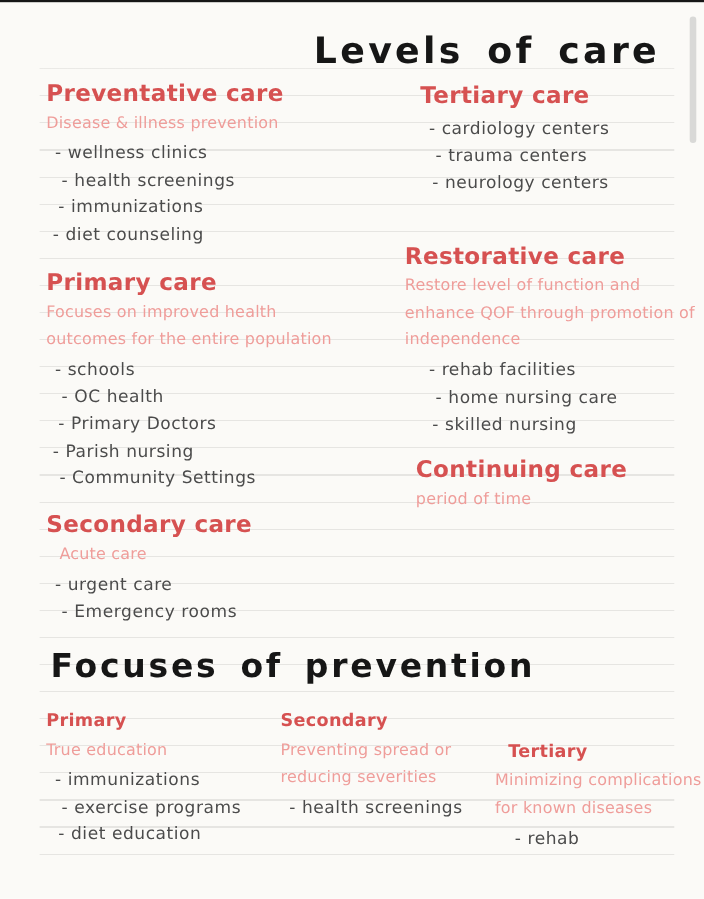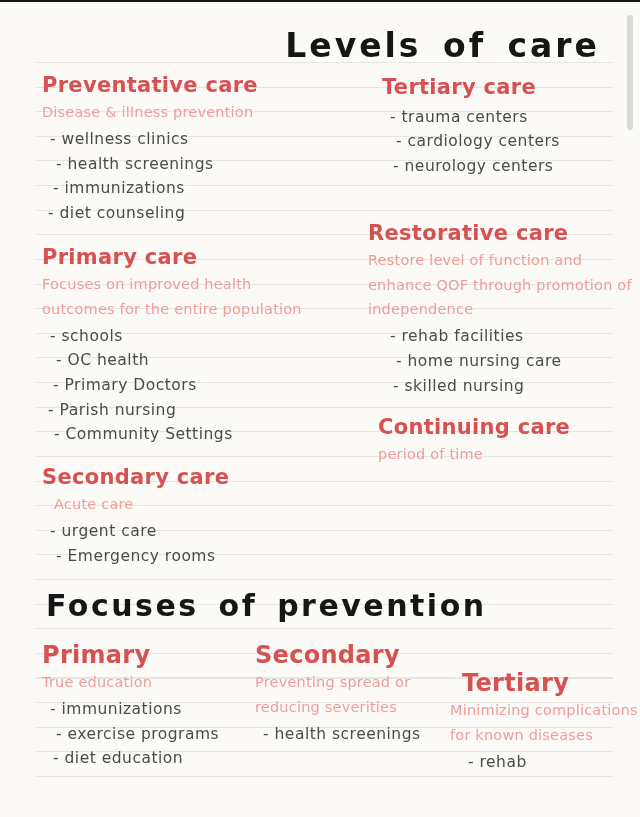--- a/index.html
+++ b/index.html
@@ -37,21 +37,21 @@
     word-spacing:7px;
     white-space:nowrap;
   }
   .title-care{top:26px;left:0;width:600px;text-align:right;font-size:33px;}
   .title-prevention{top:588px;left:46px;font-size:30px;letter-spacing:2.5px;}
   .section{position:absolute;}
   .hd{
     margin:0;font-size:21px;font-weight:700;color:var(--heading_red);
     line-height:30px;height:30px;letter-spacing:0.3px;white-space:nowrap;
   }
-  .hd-sm{font-size:24px;}
+  .hd-sm{font-size:16px;}
   .cap{
     font-size:14.5px;color:var(--caption_pink);line-height:24.6px;
     letter-spacing:0.2px;white-space:nowrap;font-weight:500;
   }
   .items{list-style:none;margin:2.5px 0 0;padding:0;}
   .items li{
     font-size:15.5px;color:var(--ink);line-height:24.65px;
     padding-left:8px;letter-spacing:0.5px;white-space:nowrap;
   }
   .items li:nth-child(2){padding-left:14px;}
@@ -78,22 +78,22 @@
       <li>- wellness clinics</li>
       <li>- health screenings</li>
       <li>- immunizations</li>
       <li>- diet counseling</li>
     </ul>
   </section>
 
   <section class="section" style="left:382px;top:72px;width:240px">
     <h2 class="hd">Tertiary care</h2>
     <ul class="items">
+      <li>- cardiology centers</li>
       <li>- trauma centers</li>
-      <li>- cardiology centers</li>
       <li>- neurology centers</li>
     </ul>
   </section>
 
   <section class="section" style="left:42px;top:242px;width:315px">
     <h2 class="hd">Primary care</h2>
     <div class="cap">Focuses on improved health</div>
     <div class="cap">outcomes for the entire population</div>
     <ul class="items">
       <li>- schools</li>

